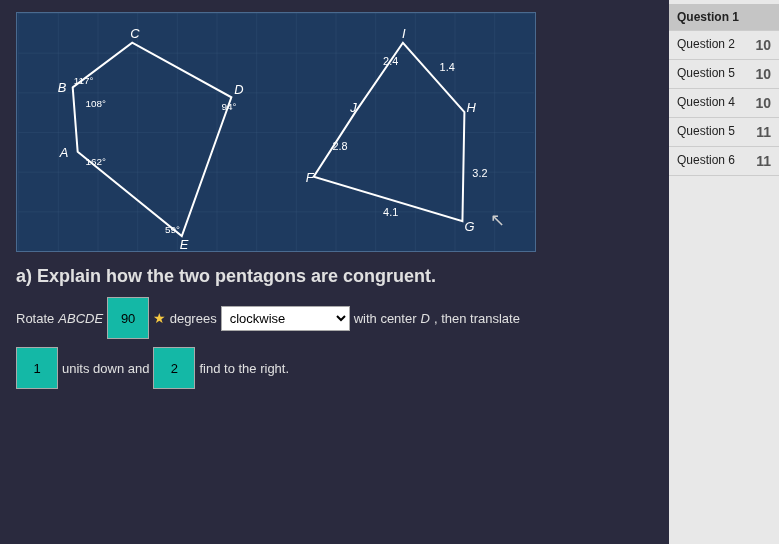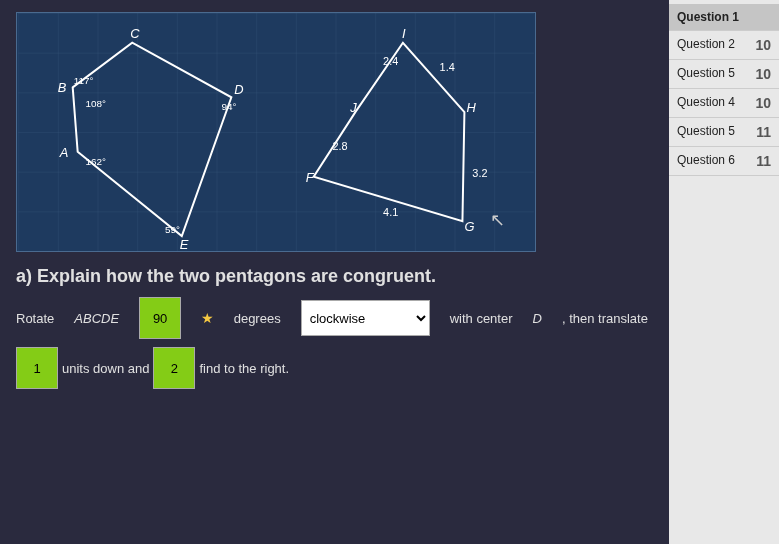--- a/index.html
+++ b/index.html
@@ -40,53 +40,53 @@
       margin-bottom: 10px;
     }
 
     .question-text strong {
       font-weight: bold;
     }
 
     .rotate-row {
       display: flex;
       align-items: center;
-      gap: 20px;
+      gap: 4px;
       margin-bottom: 8px;
       flex-wrap: wrap;
       font-size: 13px;
       color: #e0e0e0;
     }
 
     .rotate-label {
       font-size: 13px;
     }
 
     .italic-text {
       font-style: italic;
     }
 
     .input-box {
-      background: #84cc16;
+      background: #14b8a6;
       color: #000;
       border: 1px solid #aaa;
       padding: 20px 6px;
       font-size: 13px;
       width: 42px;
       height: 24px;
       text-align: center;
     }
 
     .select-box {
       background: #fff;
       color: #000;
       border: 1px solid #aaa;
       padding: 2px 4px;
       font-size: 13px;
-      height: 36px;
+      height: 25px;
     }
 
     .star-icon {
       color: #f5c842;
       font-size: 14px;
     }
 
     .second-row {
       display: flex;
       align-items: center;

